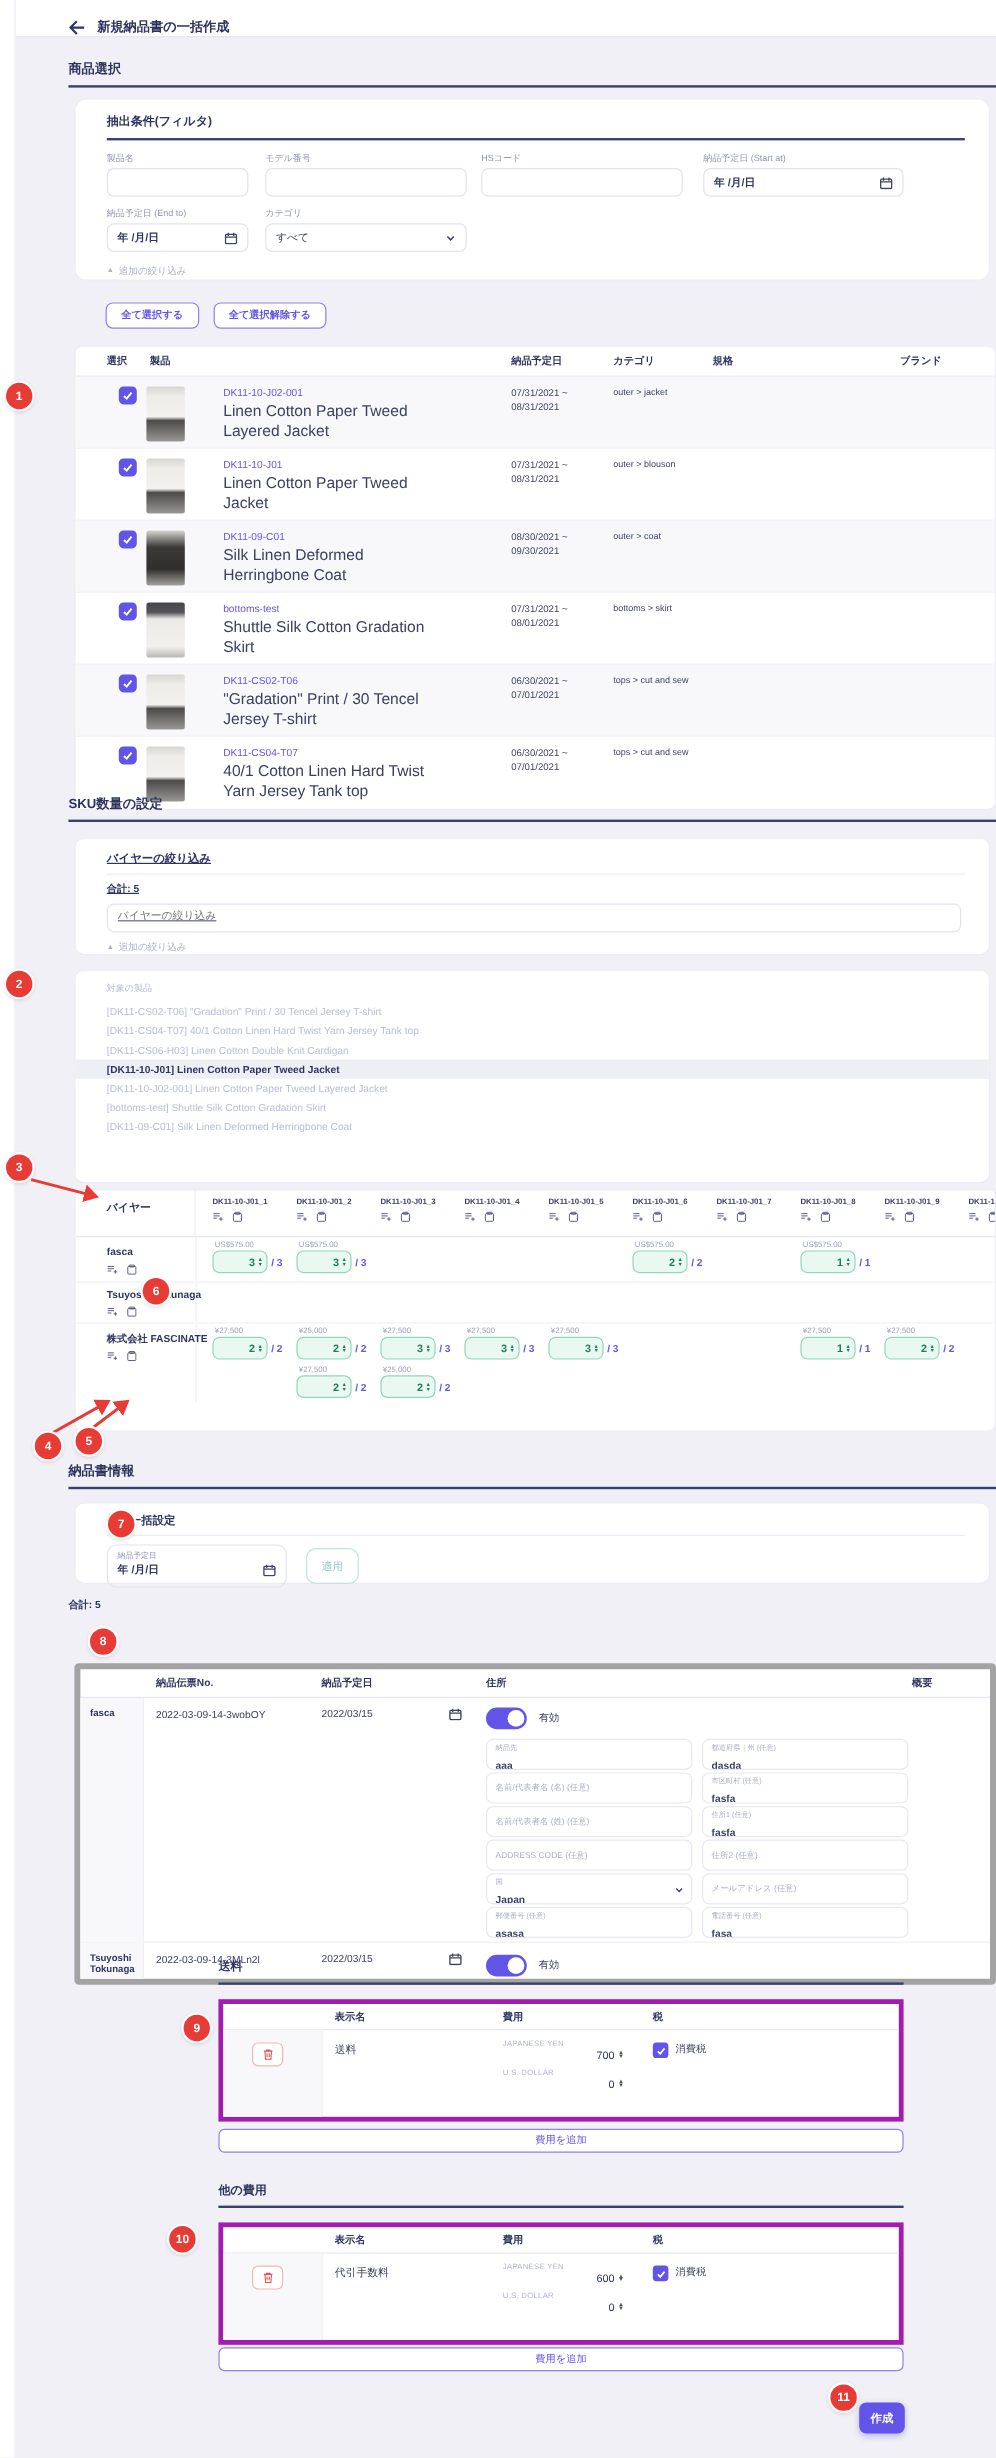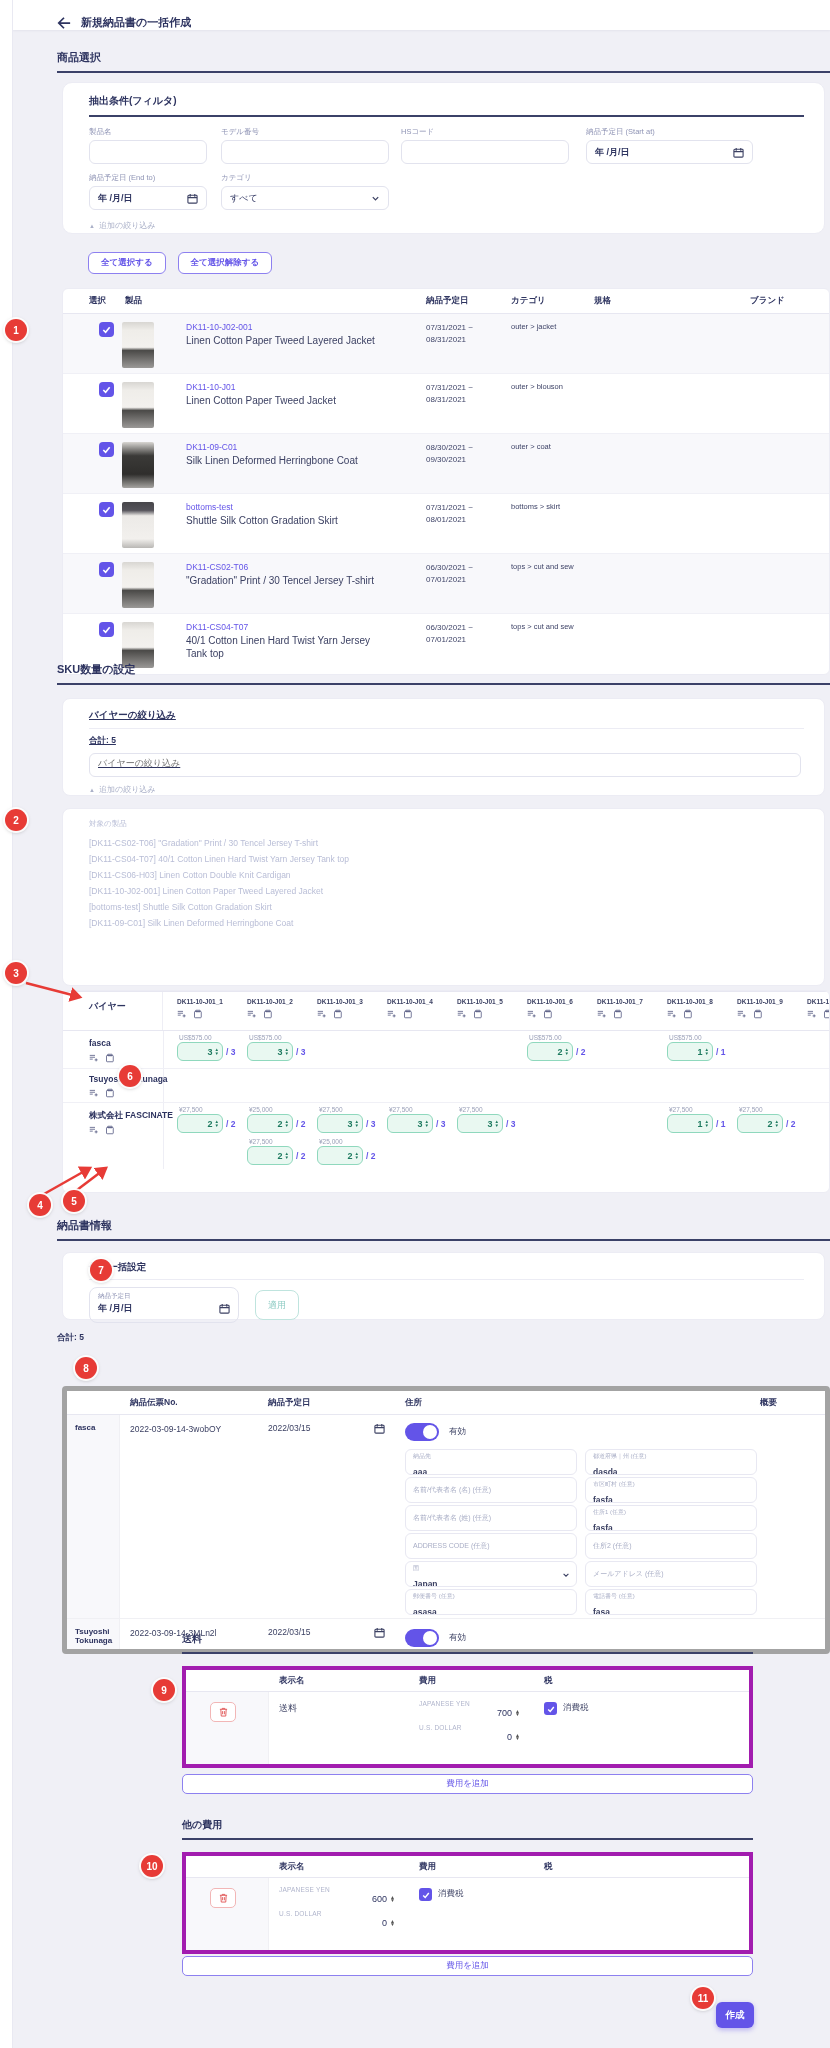--- a/index.html
+++ b/index.html
@@ -27,21 +27,21 @@
   .prow { display:grid; grid-template-columns:58px 305px 85px 83px 156px 1fr; align-items:start; }
   .phead { height:25px; align-items:center; border-bottom:1px solid #e7e7f1; }
   .phead > div { font-size:8.5px; font-weight:bold; color:#2e3460; }
   .pbody { height:60px; border-bottom:1px solid #f0f0f6; padding-top:8px; }
   .pbody:nth-child(even) { background:#f8f8fb; }
   .chk { width:15px; height:15px; border-radius:4px; background:#6354e8; display:flex; align-items:center; justify-content:center; margin-left:36px; cursor:pointer; }
   .chk svg { width:9px; height:9px; color:#fff; }
   .pimg { width:32px; height:46px; border-radius:2px; background:linear-gradient(180deg,#d8d6d2 0%,#efede9 18%,#f3f1ee 55%,#4b4a48 62%,#9a9896 100%); flex:none; }
   .pcell { display:flex; gap:32px; padding-left:1px; }
   .pcode { font-size:8.5px; color:#6354e8; cursor:pointer; }
-  .pname { font-size:10px; color:#3c4163; margin-top:3px; line-height:1.25; max-width:190px; }
+  .pname { font-size:13px; color:#3c4163; margin-top:3px; line-height:1.25; max-width:190px; }
   .pdate { font-size:8px; color:#3f4468; line-height:1.5; }
   .pcat  { font-size:7.5px; color:#3f4468; }
   
   .tp-label { font-size:7.5px; color:#b8bdd6; }
   .tp-item { font-size:8.5px; color:#b8bdd6; height:16px; line-height:16px; padding-left:26px; white-space:nowrap; overflow:hidden; }
   .tp-item.sel { color:#2e3460; font-weight:bold; background:#eeeff5; }
   .chk-un { width:12px; height:12px; border:1.5px solid #c9cde0; border-radius:3px; background:#fff; cursor:pointer; flex:none; }
   
   .mx-head { display:flex; height:40px; border-top:1px solid #e7e7f1; border-bottom:1px solid #e7e7f1; }
   .mx-buyer-h { width:100px; flex:none; padding:8px 0 0 26px; font-size:9px; font-weight:bold; border-right:1px solid #eeeef5; }
@@ -345,20 +345,21 @@
     <span>追加の絞り込み</span>
   </div>
 </div>
 
 <div class="abs card" style="left:62px; top:808px; width:763px; height:178px; padding-top:10px; border-radius:8px;">
   <div class="tp-label" style="padding-left:26px;">対象の製品</div>
   <div style="margin-top:6px;">
     <div class="tp-item">[DK11-CS02-T06] "Gradation" Print / 30 Tencel Jersey T-shirt</div>
     <div class="tp-item">[DK11-CS04-T07] 40/1 Cotton Linen Hard Twist Yarn Jersey Tank top</div>
     <div class="tp-item">[DK11-CS06-H03] Linen Cotton Double Knit Cardigan</div>
+    <div class="tp-item sel">[DK11-10-J01] Linen Cotton Paper Tweed Jacket</div>
     <div class="tp-item">[DK11-10-J02-001] Linen Cotton Paper Tweed Layered Jacket</div>
     <div class="tp-item">[bottoms-test] Shuttle Silk Cotton Gradation Skirt</div>
     <div class="tp-item">[DK11-09-C01] Silk Linen Deformed Herringbone Coat</div>
   </div>
 </div>
 
 <div class="abs card" style="left:62px; top:990px; width:768px; height:203px; border-radius:6px; overflow:hidden;">
 
   <div class="mx-head">
     <div class="mx-buyer-h">バイヤー</div>
@@ -814,20 +815,21 @@
     <div style="padding-left:10px;">税</div>
   </div>
   <div class="frow fbody">
     <div class="fdel">
         <div class="trashbtn">
       <svg width="9" height="10" viewBox="0 0 10 11" fill="none" stroke="currentColor" stroke-width="1">
             <path d="M1 2.5h8 M3.5 2.5V1.5h3v1 M2 2.5l.5 7.5h5l.5-7.5 M4 4.5v3.5 M6 4.5v3.5"></path>
           </svg>
     </div>
       </div>
+    <div class="fname">代引手数料</div>
     <div class="fcost">
       <div class="clabel">JAPANESE YEN</div>
       <div class="cval">
           <span class="n">600</span>
           <span class="spin2">▲<br>▼</span>
         </div>
       <div class="clabel">U.S. DOLLAR</div>
       <div class="cval">
           <span class="n">0</span>
           <span class="spin2">▲<br>▼</span>

